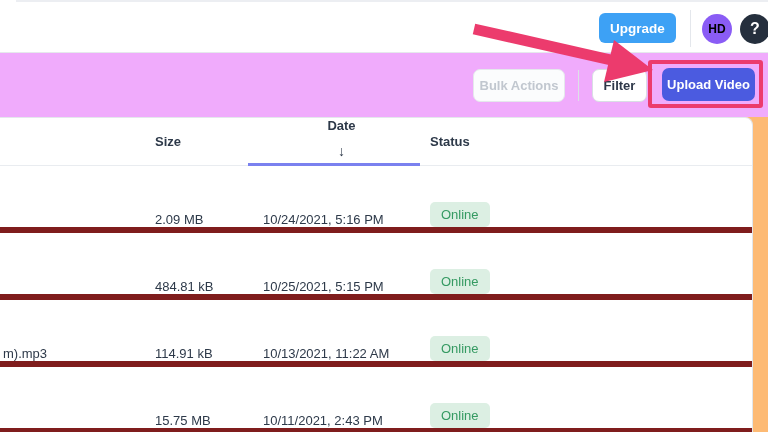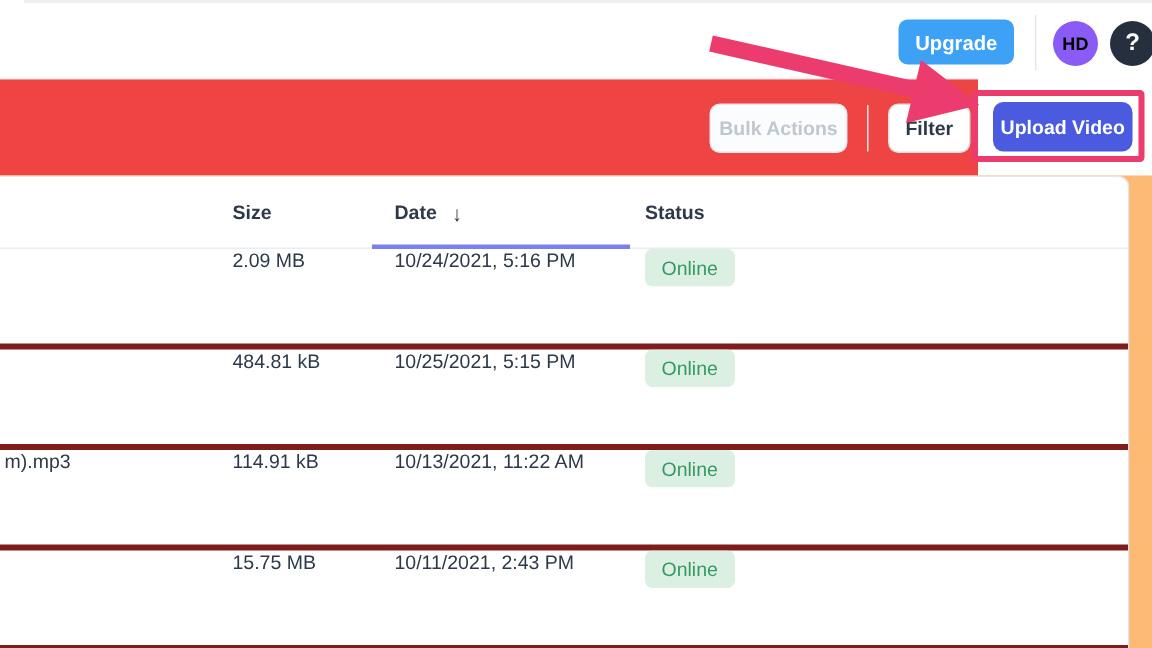--- a/index.html
+++ b/index.html
@@ -35,22 +35,22 @@
   }
   .help-btn {
     position: absolute; left: 724px; top: 12px; width: 30px; height: 30px;
     border-radius: 50%; background: #252f3d; color: #ffffff;
     font-size: 16px; font-weight: 700;
     display: flex; align-items: center; justify-content: center; cursor: pointer;
   }
 
   
   .toolbar {
-    position: absolute; left: 0; top: 52px; width: 652px; height: 65px;
-    background: #ef4444; border-top: 1px solid #e6e9ed;
+    position: absolute; left: 0; top: 52px; width: 768px; height: 65px;
+    background: #f0abfc; border-top: 1px solid #e6e9ed;
   }
   .btn {
     position: absolute; border-radius: 7px;
     font-family: "Liberation Sans", sans-serif;
     font-size: 13px; font-weight: 700;
     display: flex; align-items: center; justify-content: center;
   }
   .bulk-btn {
     left: 473px; top: 16px; width: 92px; height: 33px;
     background: #fbfcfd; border: 1px solid #e5e8ec; color: #c1c7cf;
@@ -78,28 +78,28 @@
     background: #ffffff; border-top: 1px solid #e4e8ec;
     border-right: 1px solid #e2e6ea; border-top-right-radius: 8px;
     overflow: hidden;
   }
   .thead {
     display: flex; align-items: center; height: 48px;
     border-bottom: 1px solid #e9ecf0;
     color: #2d3949; font-size: 13px; font-weight: 700;
   }
   .trow {
-    display: flex; align-items: flex-start; height: 67px;
-    border-bottom: 4px solid #7f1d1d;
+    display: flex; align-items: flex-end; height: 67px;
+    border-bottom: 6px solid #7f1d1d;
     color: #2d3949; font-size: 13px; cursor: pointer;
   }
   .cell { white-space: nowrap; overflow: hidden; }
   .c-name     { width: 140px; padding-left: 3px; }
   .c-size     { width: 108px; padding-left: 15px; }
-  .c-date     { width: 172px; padding-left: 15px; }
+  .c-date     { width: 172px; padding-left: 15px; flex-direction: column; }
   .c-status   { width: 108px; padding-left: 10px; }
   .c-features { flex: 1; padding-left: 10px; }
   .hcell-date {
     position: relative; height: 48px;
     display: flex; align-items: center; gap: 10px;
   }
   .sort-icon { font-size: 14px; font-weight: 400; color: #2d3949; }
   .sort-underline {
     position: absolute; left: 0; right: 0; bottom: 0; height: 3px;
     background: #7a81ef;

